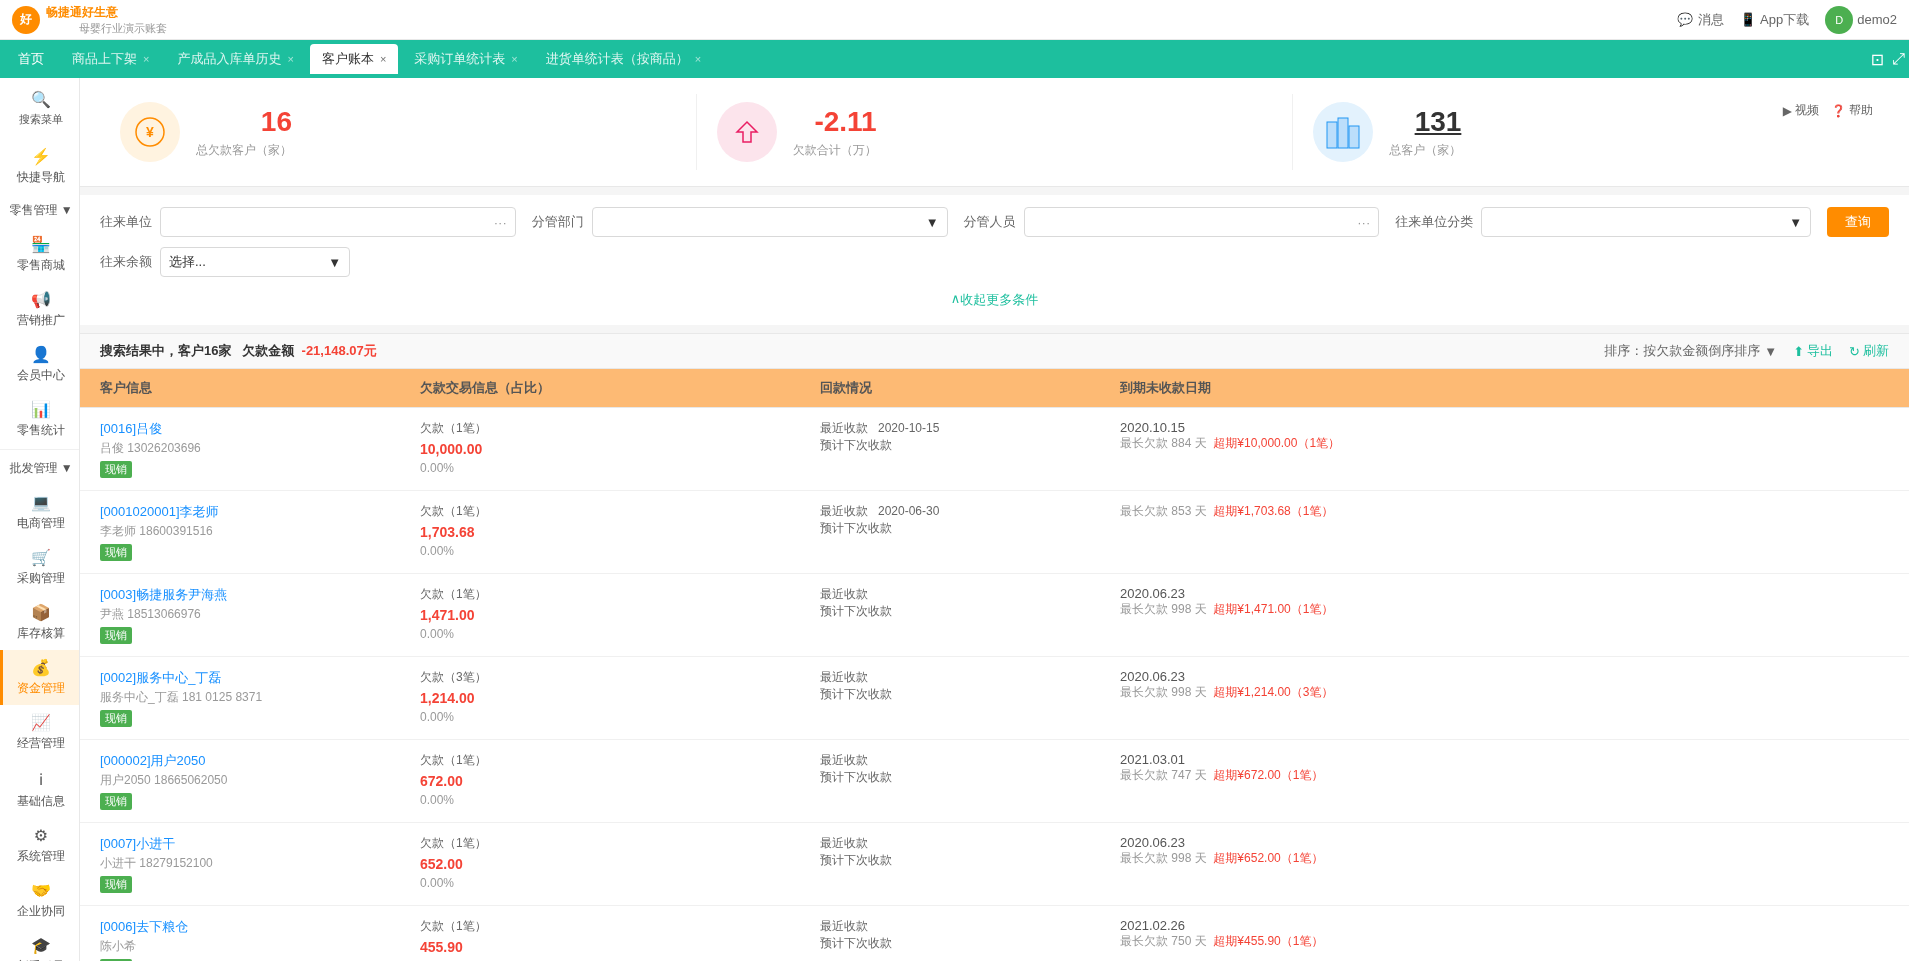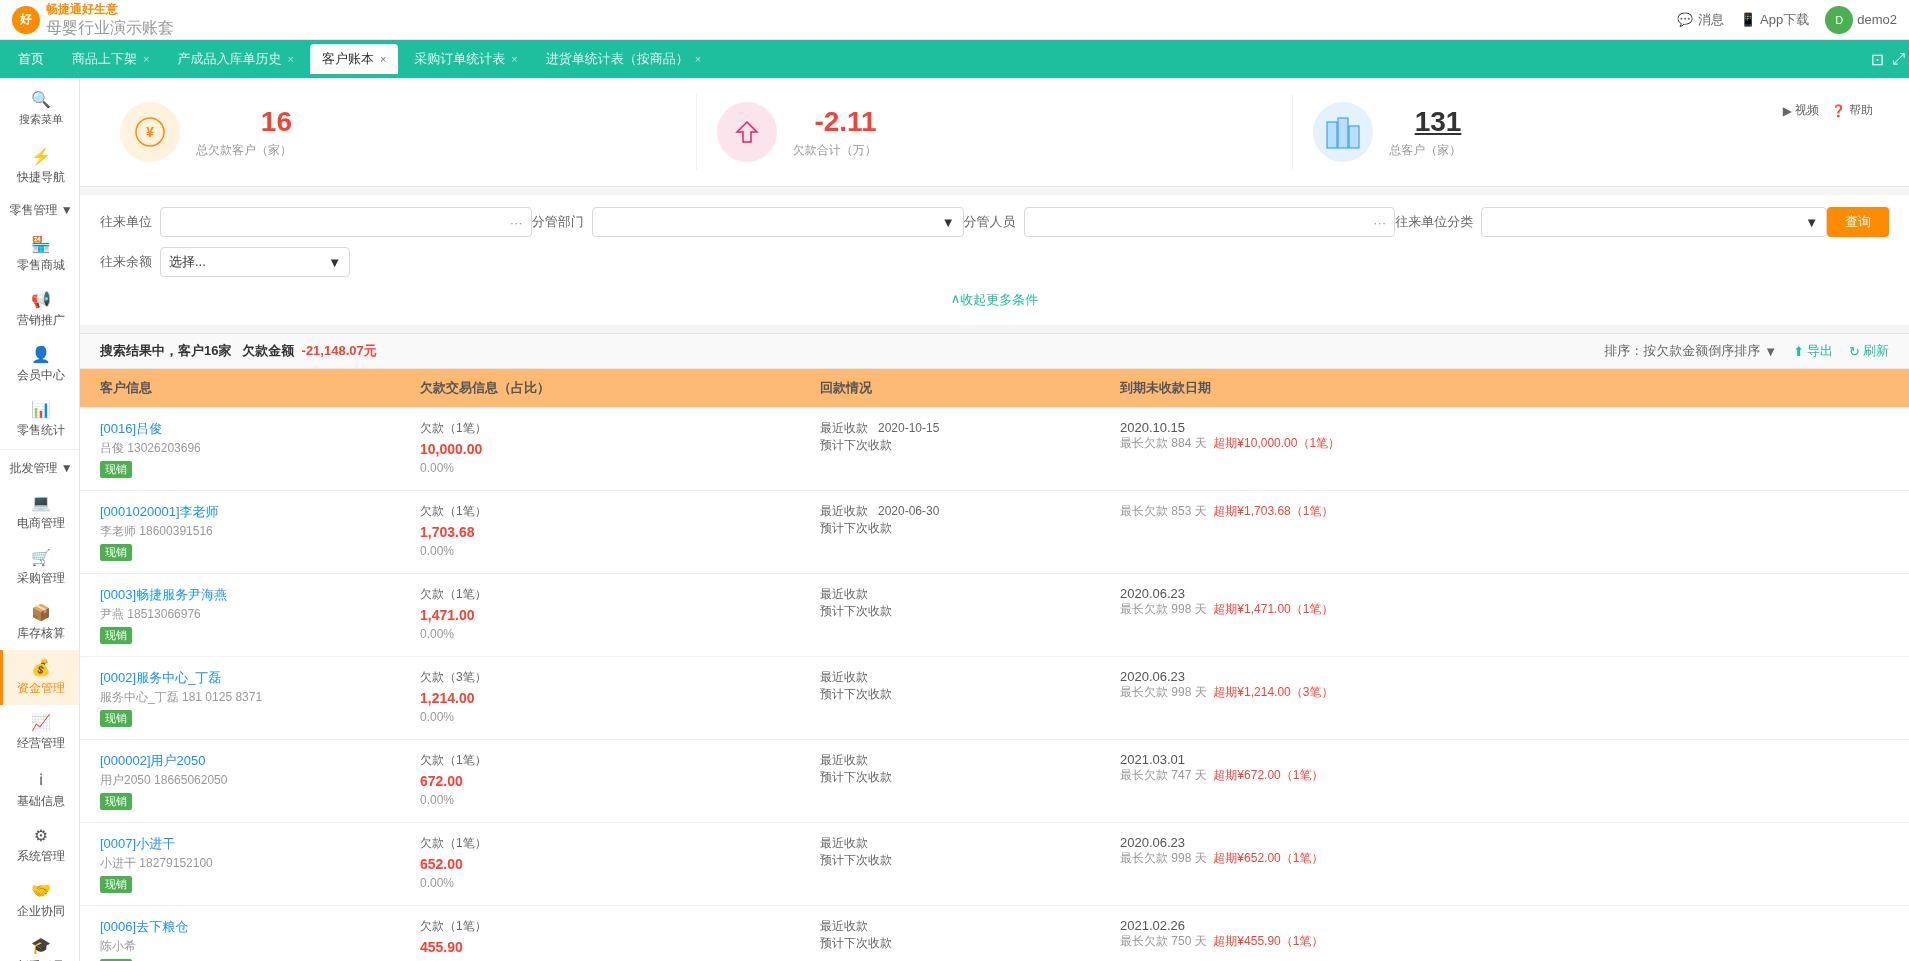--- a/index.html
+++ b/index.html
@@ -66,21 +66,21 @@
     .stat-info {}
     .stat-num { font-size: 28px; font-weight: bold; text-align: right; }
     .stat-num.red { color: #f44336; }
     .stat-num.dark { color: #333; text-decoration: underline; }
     .stat-label { font-size: 12px; color: #999; margin-top: 4px; }
     .stat-card-right { margin-left: auto; display: flex; gap: 12px; align-items: flex-start; font-size: 12px; color: #666; }
     .stat-card-right-item { display: flex; align-items: center; gap: 3px; cursor: pointer; }
 
     
     .filter-area { background: #fff; padding: 12px 20px; margin-bottom: 8px; }
-    .filter-row { display: flex; align-items: flex-start; gap: 0; margin-bottom: 10px; flex-wrap: wrap; }
+    .filter-row { display: flex; align-items: flex-start; gap: 16px; margin-bottom: 10px; flex-wrap: wrap; }
     .filter-item { display: flex; align-items: center; gap: 8px; flex: 1; min-width: 200px; }
     .filter-label { color: #666; font-size: 13px; white-space: nowrap; }
     .filter-input {
       flex: 1; height: 30px; border: 1px solid #d9d9d9; border-radius: 4px;
       padding: 0 8px; font-size: 13px; color: #333; background: #fff;
       display: flex; align-items: center; justify-content: space-between; cursor: pointer;
     }
     .filter-input-dots { color: #999; }
     .filter-select {
       flex: 1; height: 30px; border: 1px solid #d9d9d9; border-radius: 4px;
@@ -135,21 +135,21 @@
     .overdue-link { color: #f44336; font-size: 12px; cursor: pointer; }
   </style>
 </head>
 <body>
 
 <div class="top-bar">
   <div class="logo-area">
     <div class="logo-icon">好</div>
     <div class="logo-text">
       <div style="font-size:12px;color:#ff8c00;font-weight:bold;">畅捷通好生意</div>
-      <div style="font-size:16px;color:#999;">母婴行业演示账套</div>
+      <div style="font-size:11px;color:#999;margin-left:33px;">母婴行业演示账套</div>
     </div>
   </div>
   <div class="top-right">
     <div class="top-right-item">
       <span>💬</span>
       <span>消息</span>
     </div>
     <div class="top-right-item">
       <span>📱</span>
       <span>App下载</span>

